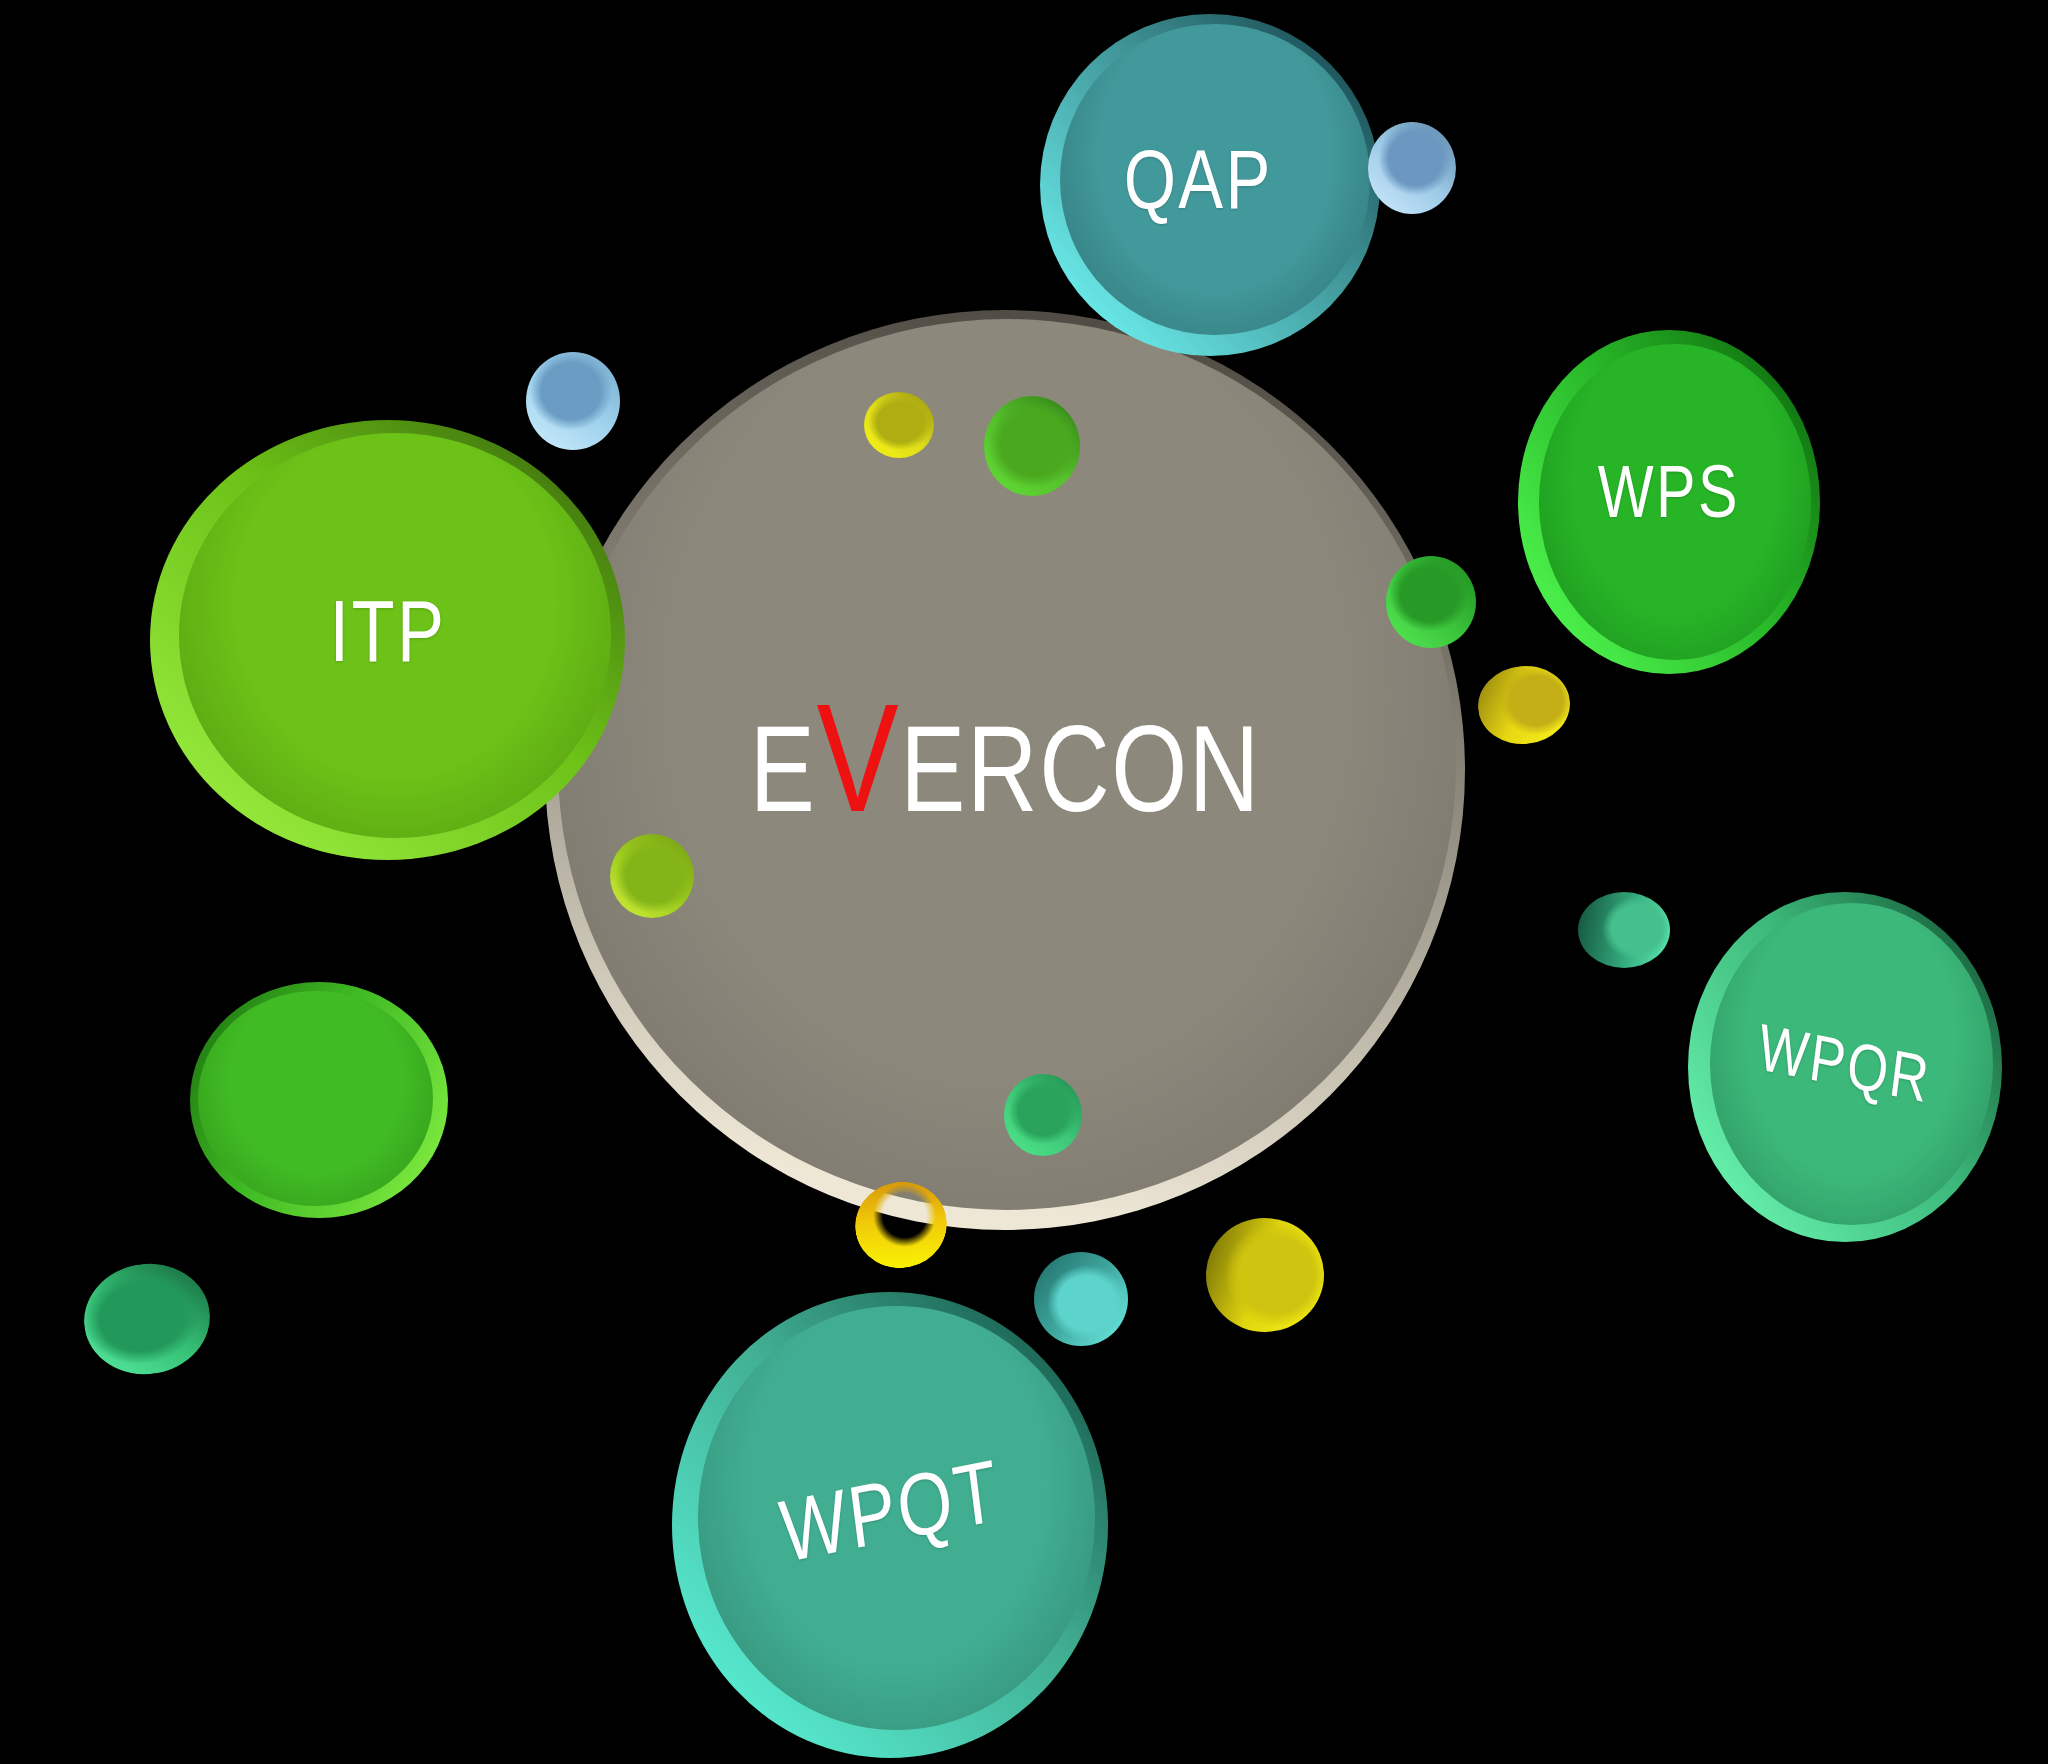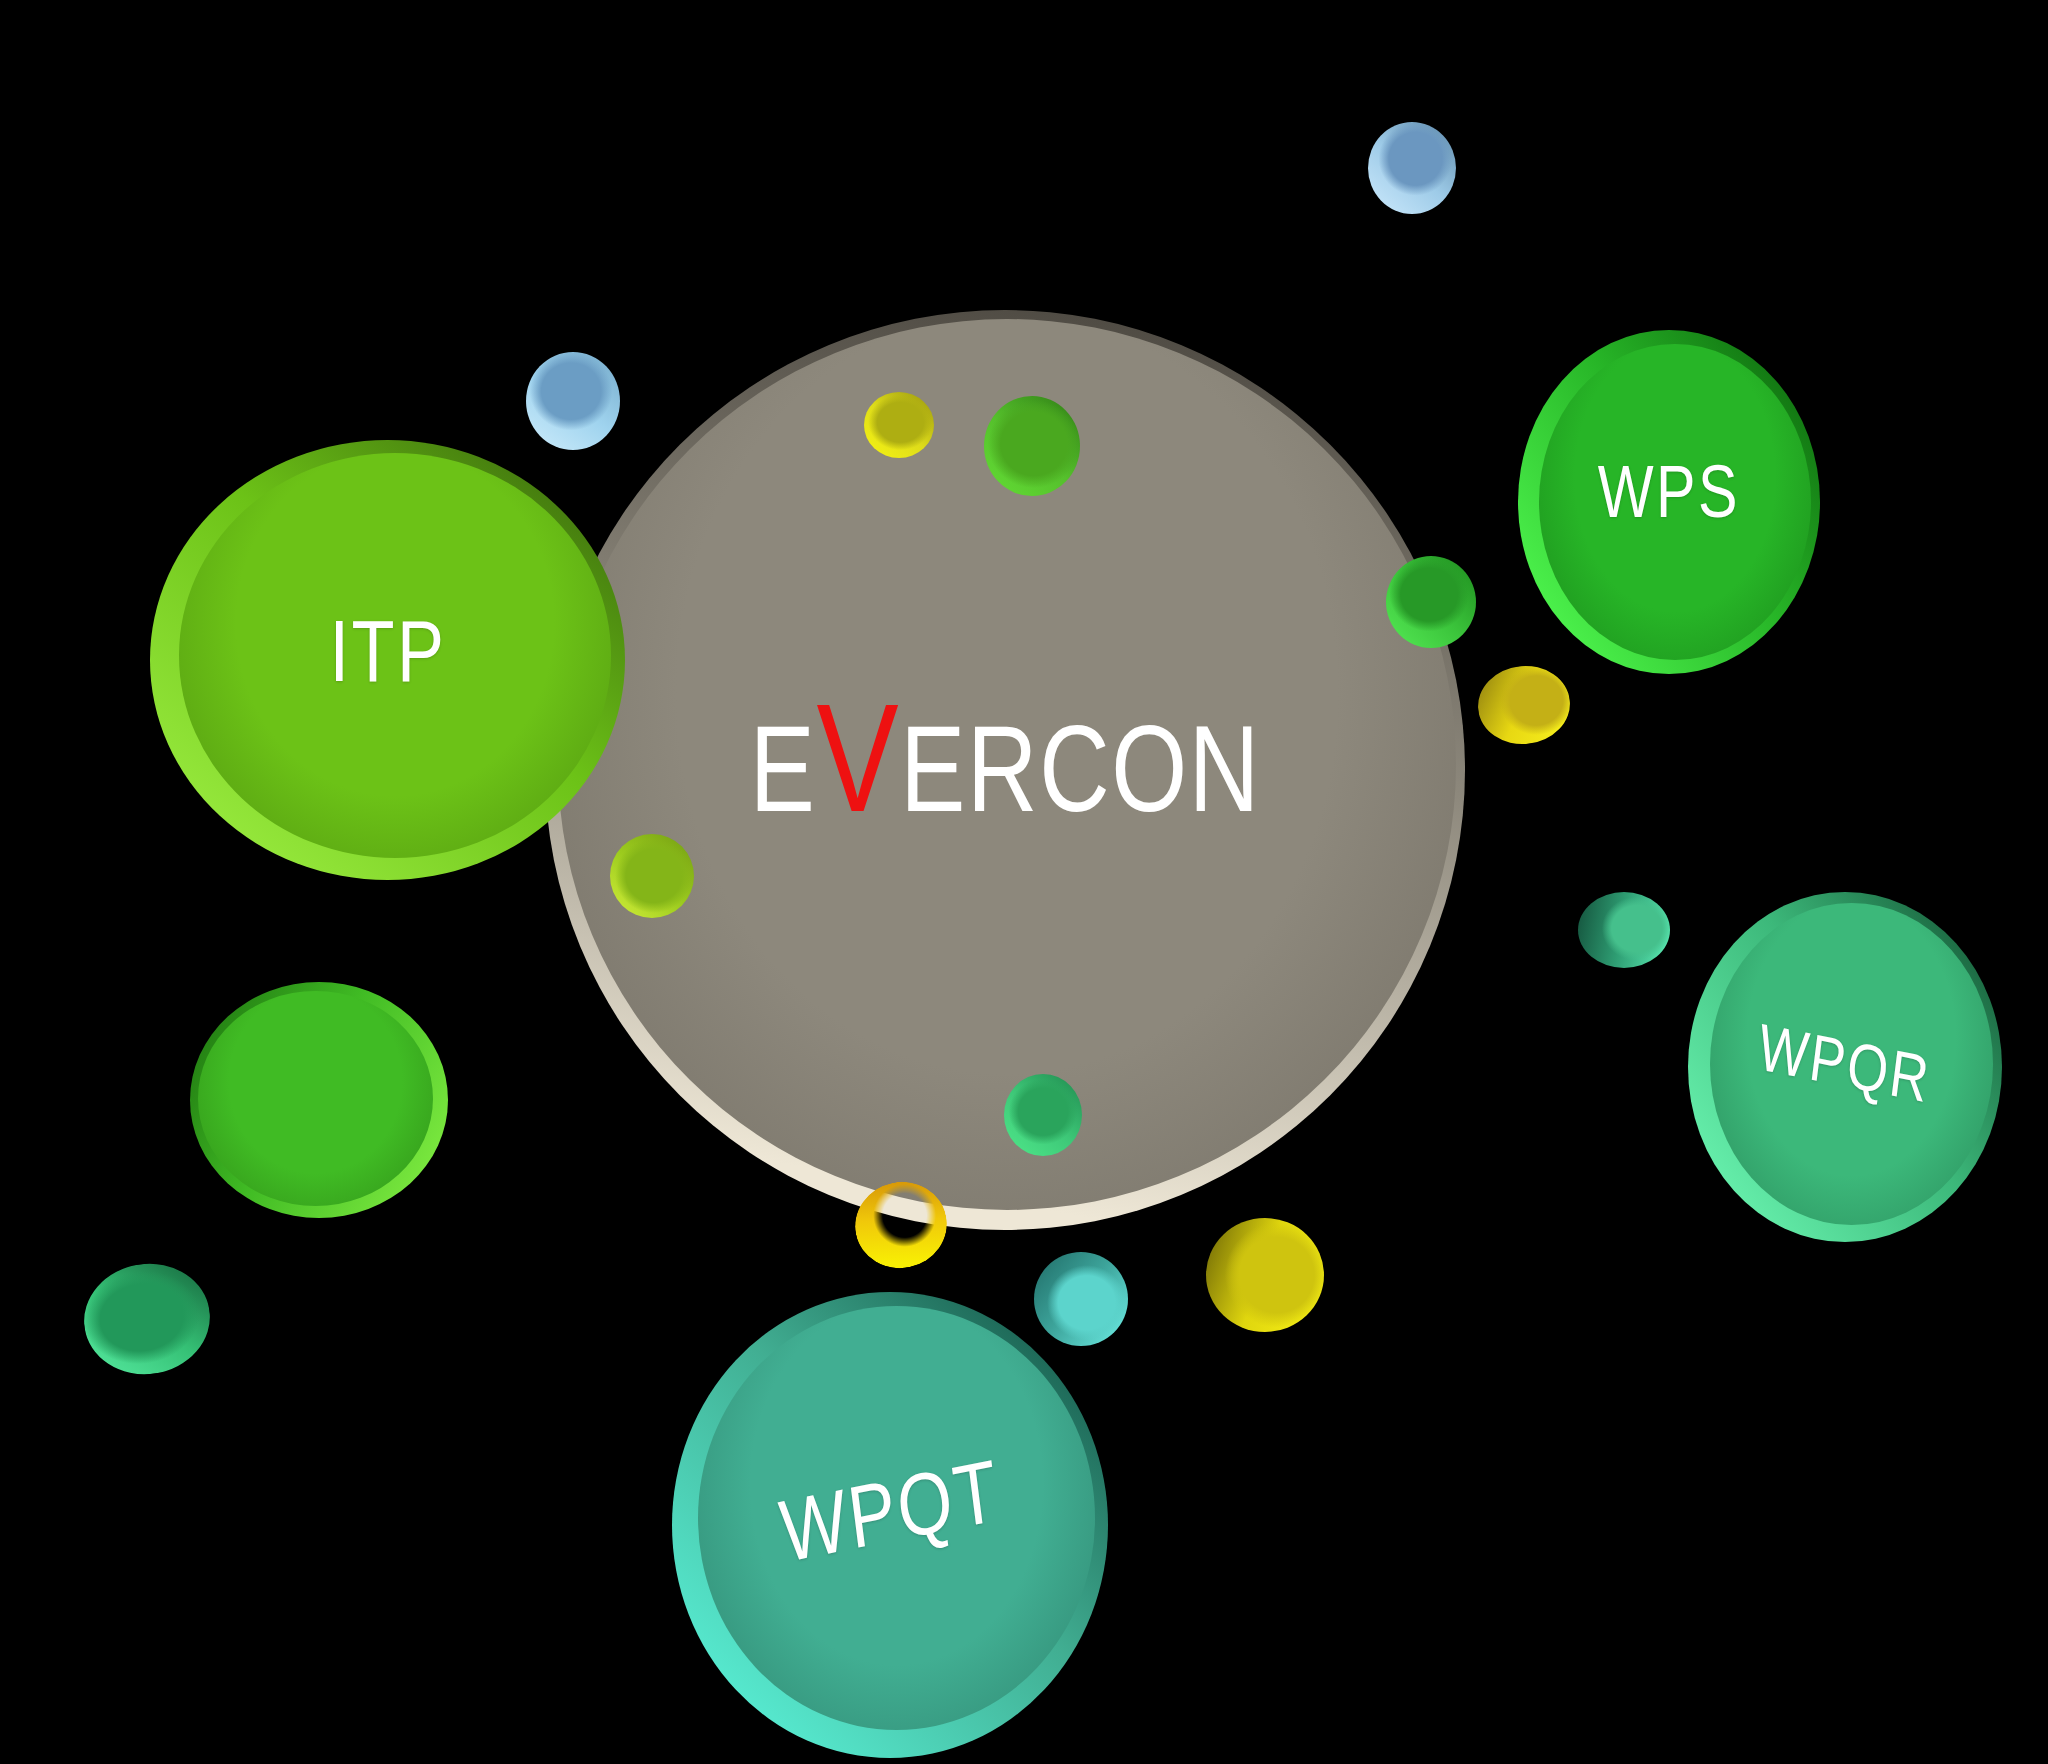--- a/index.html
+++ b/index.html
@@ -53,26 +53,31 @@
   <div class="disc" style="left:545px; top:310px; width:920px; height:920px; z-index:1;
               --face:#8d887c; --faceDark:#7d786d; --rim:#eee7d6; --dark:#45413a; --ga:10deg;">
     <div class="face" style="inset:1% 1% 2.2% 1.4%;"></div>
     <div class="hub-label" style="top:-12px;">
       <span class="hub-e">E</span>
       <span class="hub-v">V</span>
       <span class="hub-rest">ERCON</span>
     </div>
   </div>
 
-  <div class="disc" style="left:150px; top:440px; width:475px; height:440px;
+  <div class="disc" style="left:150px; top:420px; width:475px; height:440px;
               --face:#6cc217; --faceDark:#5aa512; --rim:#98ea3e; --dark:#355f0b; --ga:40deg;">
     <div class="face" style="inset:3% 3% 5% 6%;"></div>
     <span class="disc-label" style="font-size:88px; top:-9px;">ITP</span>
   </div>
 
+  <div class="disc" style="left:1040px; top:14px; width:340px; height:342px;
+              --face:#42999b; --faceDark:#357f82; --rim:#6ceeee; --dark:#0f3840; --ga:45deg;">
+    <div class="face" style="inset:3% 3% 6% 6%;"></div>
+    <span class="disc-label" style="font-size:84px; left:-12px; top:-6px;">QAP</span>
+  </div>
 
   <div class="disc" style="left:1518px; top:330px; width:302px; height:344px;justify-content:center;
               --face:#27b527; --faceDark:#1f9a1f; --rim:#4ef54e; --dark:#0a5e0a; --ga:55deg;">
     <div class="face" style="inset:4% 3% 4% 7%;"></div>
     <span class="disc-label" style="font-size:74px; top:-10px;">WPS</span>
   </div>
 
   <div class="disc" style="left:1688px; top:892px; width:314px; height:350px;
               --face:#3cb87a; --faceDark:#309c66; --rim:#68f2ae; --dark:#0f4a2c; --ga:55deg; --lr:9deg;">
     <div class="face" style="inset:3% 3% 5% 7%;"></div>

